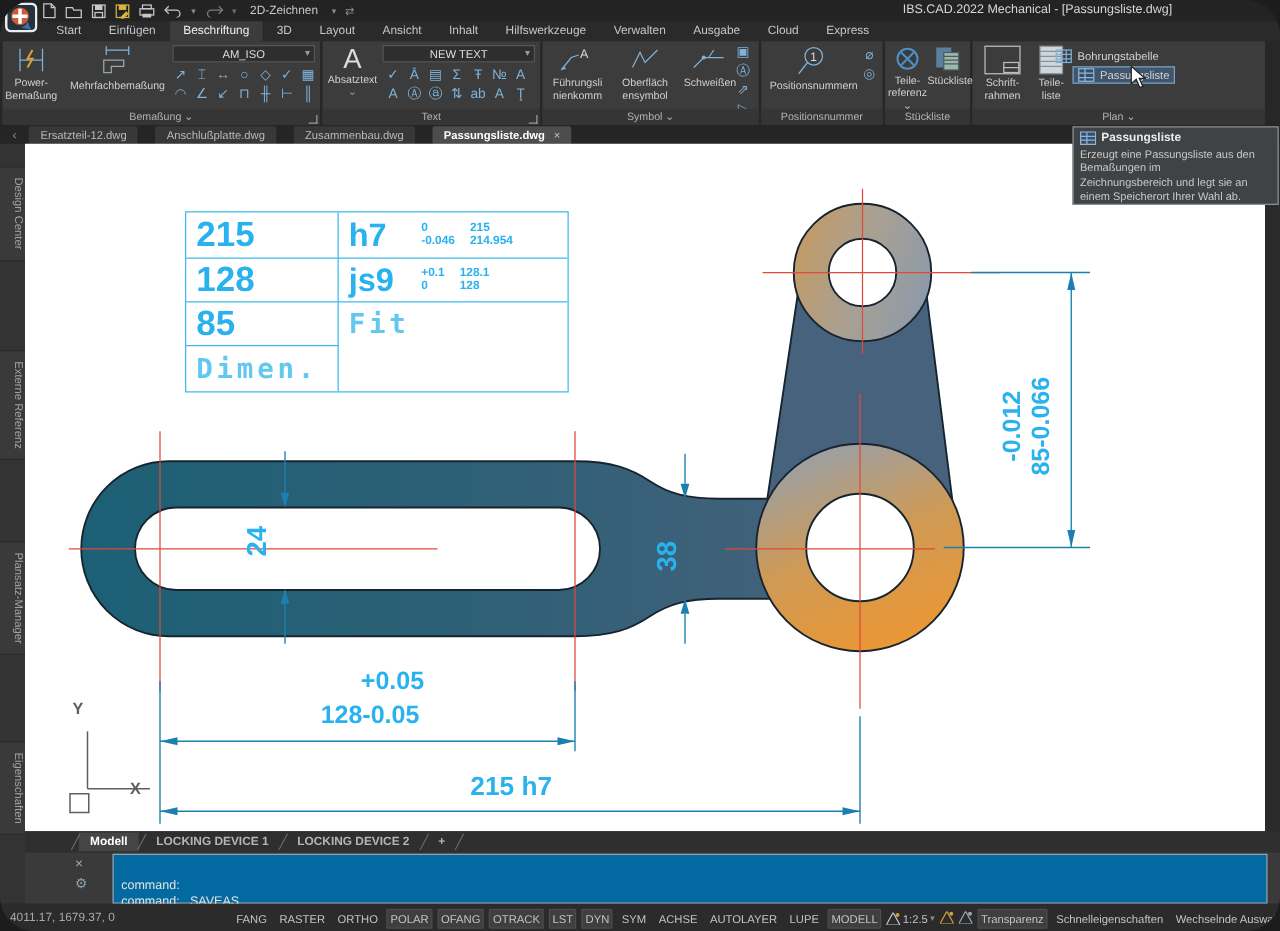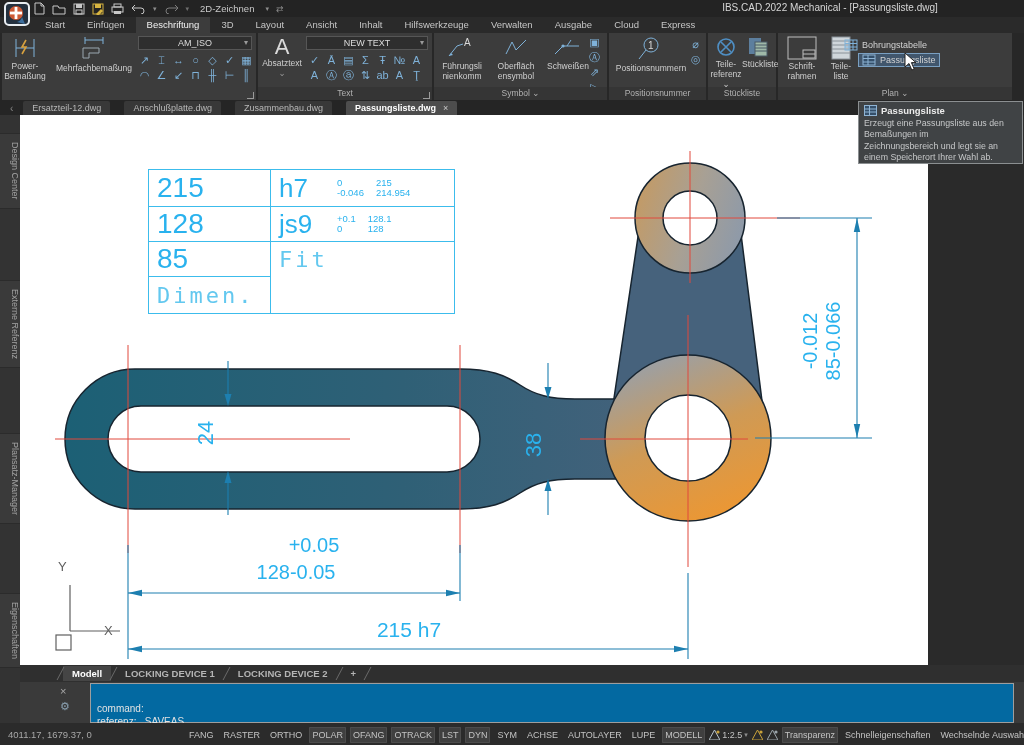--- a/index.html
+++ b/index.html
@@ -1,17 +1,17 @@
 <!DOCTYPE html>
 <html><head>
 <meta charset="utf-8">
 <style>
   html,body{margin:0;padding:0;background:#1c1c1c;}
   *{box-sizing:border-box;font-family:"Liberation Sans",sans-serif;}
-  .app{position:relative;width:1024px;height:745px;overflow:hidden;background:#2a2a2a;}
+  .app{position:relative;width:1024px;height:745px;overflow:hidden;background:#2a2a2a;border-radius:28px;}
   .abs{position:absolute;}
 
   
   .titlebar{left:0;top:0;width:1024px;height:17px;background:#232323;}
   .qat{left:34px;top:1px;height:15px;display:flex;align-items:center;gap:7px;}
   .qat svg{display:block;}
   .wsname{color:#c9c9c9;font-size:9.5px;padding:0 4px;}
   .wintitle{top:2px;left:700px;width:260px;text-align:center;color:#d6d6d6;font-size:10px;}
 
   
@@ -50,21 +50,21 @@
   .ftab.active{background:#4d4d4d;color:#ffffff;font-weight:bold;}
   .ftab .fx{color:#c9c9c9;font-weight:normal;margin-left:7px;}
 
   
   .sidebar{left:0;top:115px;width:20px;height:608px;background:#333333;}
   .vtab{position:absolute;left:0;width:20px;background:#3a3a3a;color:#a3a3a3;font-size:9px;
         writing-mode:vertical-rl;text-align:center;padding:8px 0;border-top:1px solid #2b2b2b;
         border-bottom:1px solid #2b2b2b;}
 
   
-  .canvas{left:20px;top:115px;width:908px;height:550px;background:#ffffff;overflow:hidden;}
+  .canvas{left:20px;top:115px;width:992px;height:550px;background:#ffffff;overflow:hidden;font-weight:bold;}
   .dimtxt{position:absolute;color:#29b2ee;font-size:21px;text-align:center;white-space:nowrap;}
   .rot{transform:rotate(-90deg);}
 
   
   .fittable{left:128px;top:54px;width:307px;height:145px;border:1px solid #3cbcec;
             display:grid;grid-template-columns:122px 1fr;grid-template-rows:37px 35px 35px 1fr;}
   .ftc{border-right:1px solid #3cbcec;border-bottom:1px solid #3cbcec;color:#29b2ee;
        display:flex;align-items:center;padding-left:8px;font-size:28px;overflow:hidden;}
   .ftc.last{border-bottom:none;}
   .ftc.c2{border-right:none;}
@@ -205,20 +205,21 @@
         <span class="mi">✓</span>
         <span class="mi">▦</span>
         <span class="mi">◠</span>
         <span class="mi">∠</span>
         <span class="mi">↙</span>
         <span class="mi">⊓</span>
         <span class="mi">╫</span>
         <span class="mi">⊢</span>
         <span class="mi">║</span>
       </div>
+      <div class="pstrip"><span>Bemaßung</span> <span>⌄</span></div>
       <div class="launcher"></div>
     </div>
 
     <div class="panel" style="left:258px;width:174px;">
       <div class="bigbtn" style="left:4px;top:1px;width:40px;">
         <span style="font-size:22px;color:#dadada;display:block;">A</span>
         <span>Absatztext</span><br><span style="color:#9a9a9a;">⌄</span>
       </div>
       <div class="drop" style="left:48px;top:3px;width:122px;">
         <span>NEW TEXT</span><span class="dc">▾</span>
@@ -499,21 +500,21 @@
     <span class="ldiv"></span>
     <span class="ltab">+</span>
     <span class="ldiv"></span>
   </div>
 
   <div class="abs cmdarea">
     <span class="cmdico" style="left:40px;top:3px;">×</span>
     <span class="cmdico" style="left:40px;top:18px;color:#8aa0b0;">⚙</span>
     <div class="cmdbox">
       <div>command:</div>
-      <div>referenz: _SAVEAS</div>
+      <div>command: _SAVEAS</div>
       <div>command:</div>
     </div>
   </div>
 
   <div class="abs statusbar">
     <span class="coords">4011.17, 1679.37, 0</span>
     <div class="toggles">
       <span class="tg">FANG</span>
       <span class="tg">RASTER</span>
       <span class="tg">ORTHO</span>

